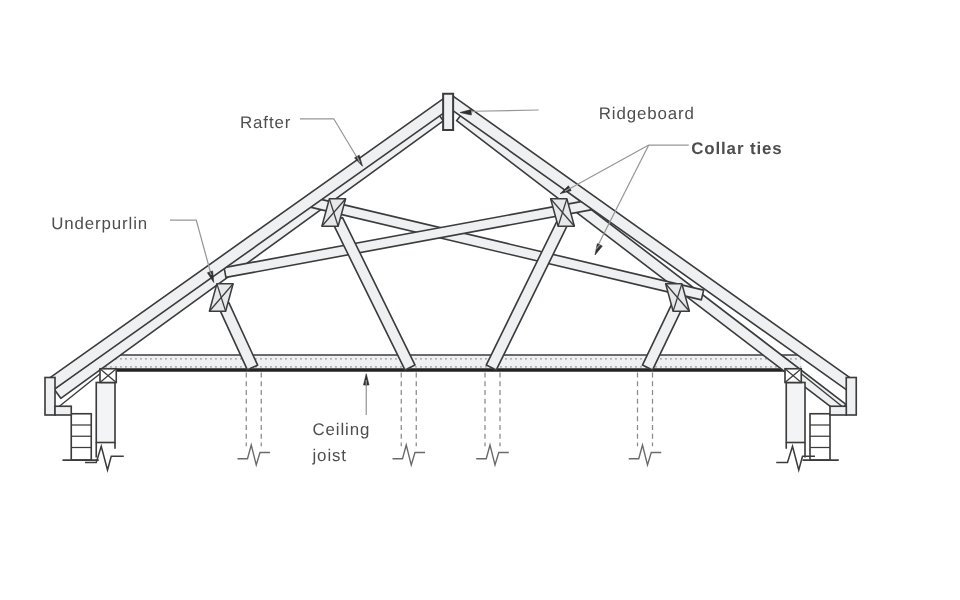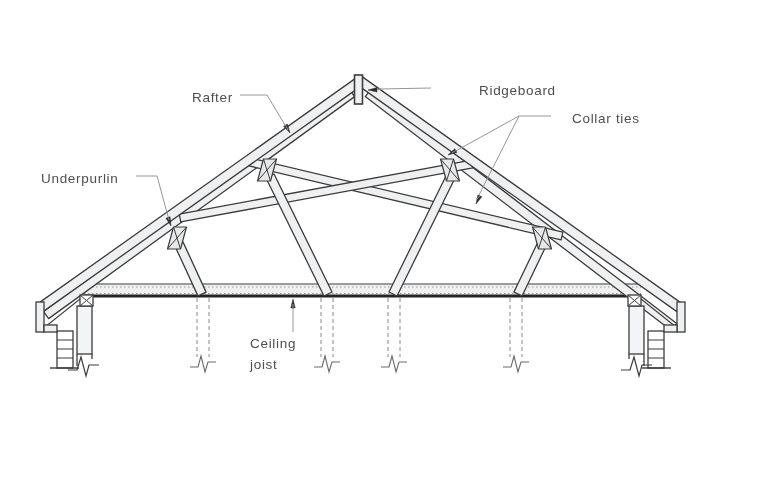--- a/index.html
+++ b/index.html
@@ -100,19 +100,19 @@
       <polyline points="136,176 157,176 169,220" fill="none" stroke="#979797" stroke-width="1"></polyline>
       <polygon points="171,226 165.9430005611097,218.23683333458163 170.0945983537358,216.7793575137661" fill="#2e2e2e" stroke="#2e2e2e" stroke-width="0.5" stroke-linejoin="round"></polygon>
       <line x1="169" y1="220" x2="168.01879945742274" y2="217.50809542417386" stroke="#979797" stroke-width="1"></line>
       <polyline points="293,332 293,304" fill="none" stroke="#979797" stroke-width="1"></polyline>
       <polygon points="293,299 295.2,308 290.8,308" fill="#2e2e2e" stroke="#2e2e2e" stroke-width="0.5" stroke-linejoin="round"></polygon>
       <line x1="293" y1="304" x2="293" y2="308" stroke="#979797" stroke-width="1"></line>
     </svg>
 
   <div class="lbl" style="left: 192px; top: 87px;">Rafter</div>
   <div class="lbl" style="left: 433px; top: 80px; margin-left: 46px;">Ridgeboard</div>
-  <div class="lbl" style="left: 572px; top: 108px;">Collar ties</div>
+  <div class="lbl" style="left: 553px; top: 108px; font-weight: bold;">Collar ties</div>
   <div class="lbl" style="left: 250px; top: 333px;">
     <span>Ceiling</span><br>
     <span>joist</span>
   </div>
   <div class="lbl" style="left: 41px; top: 168px;">Underpurlin</div>
 </div>
 
 </body></html>

